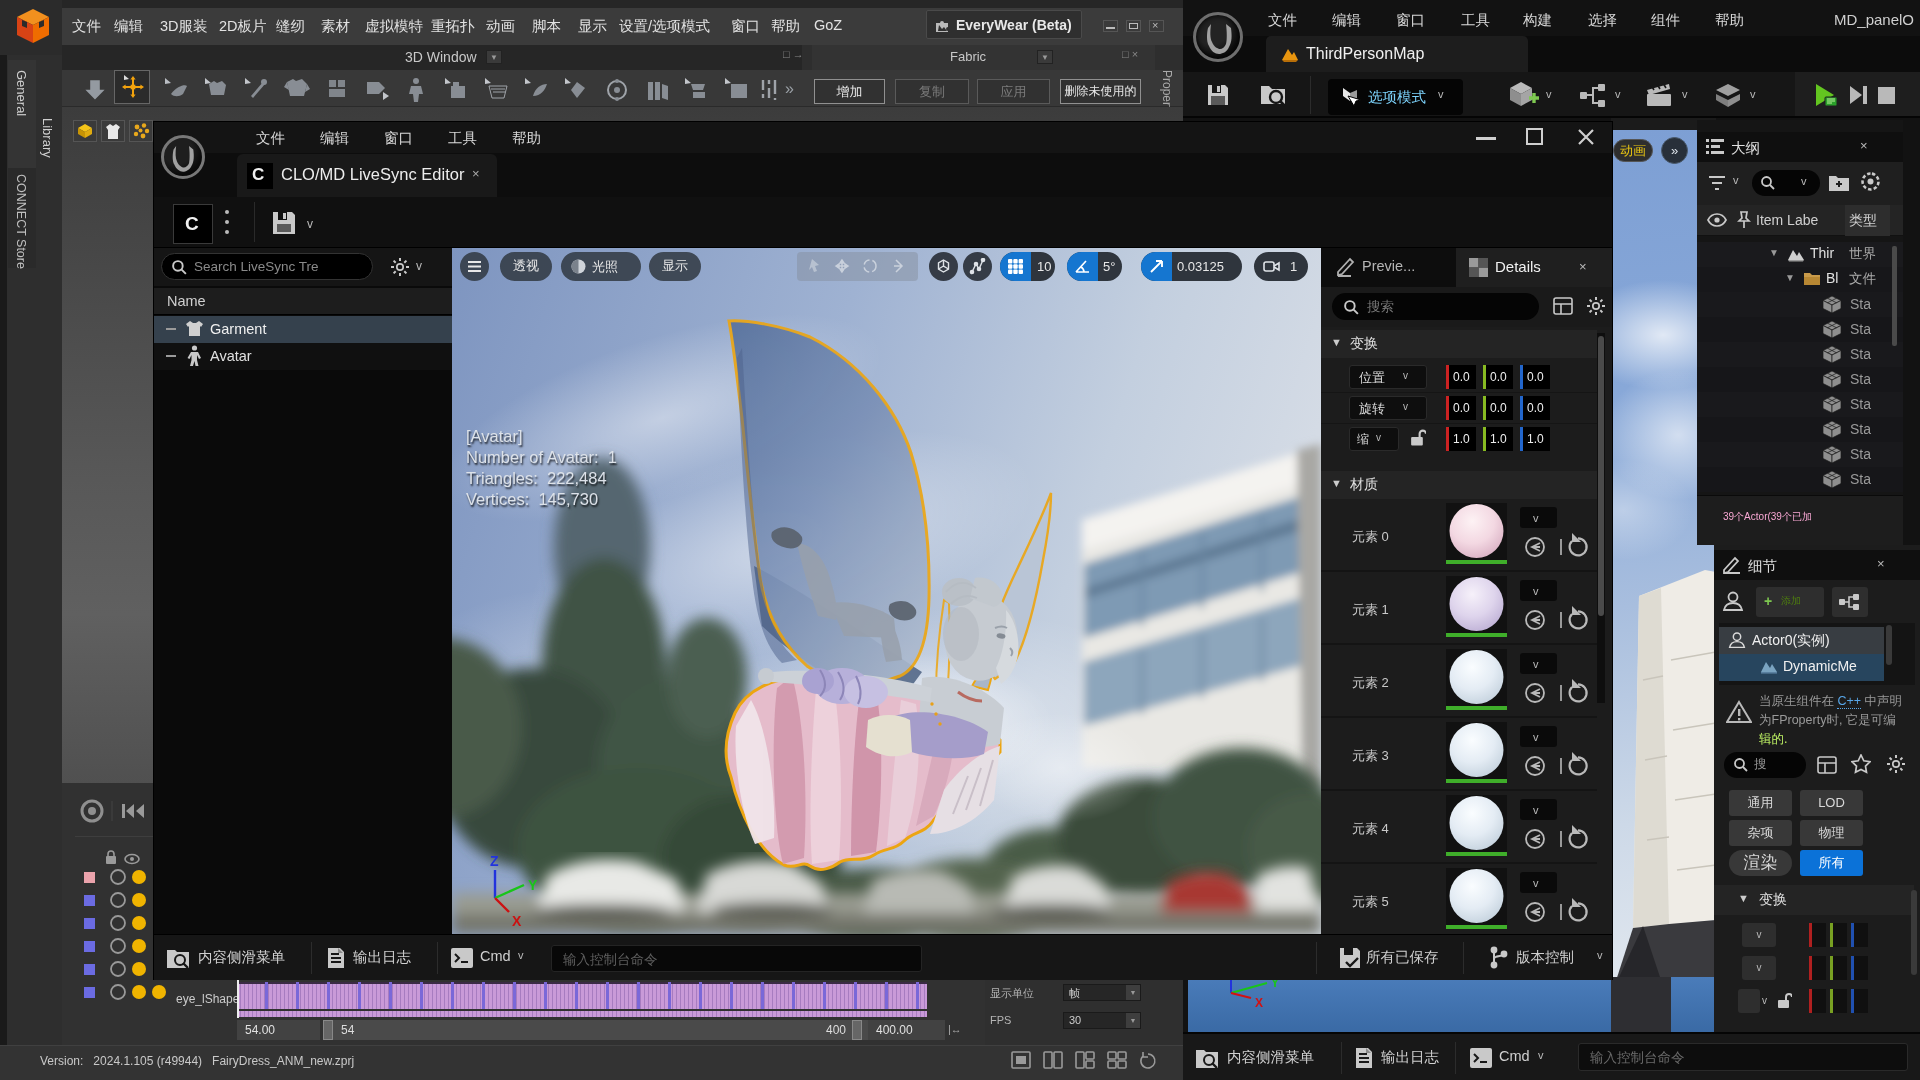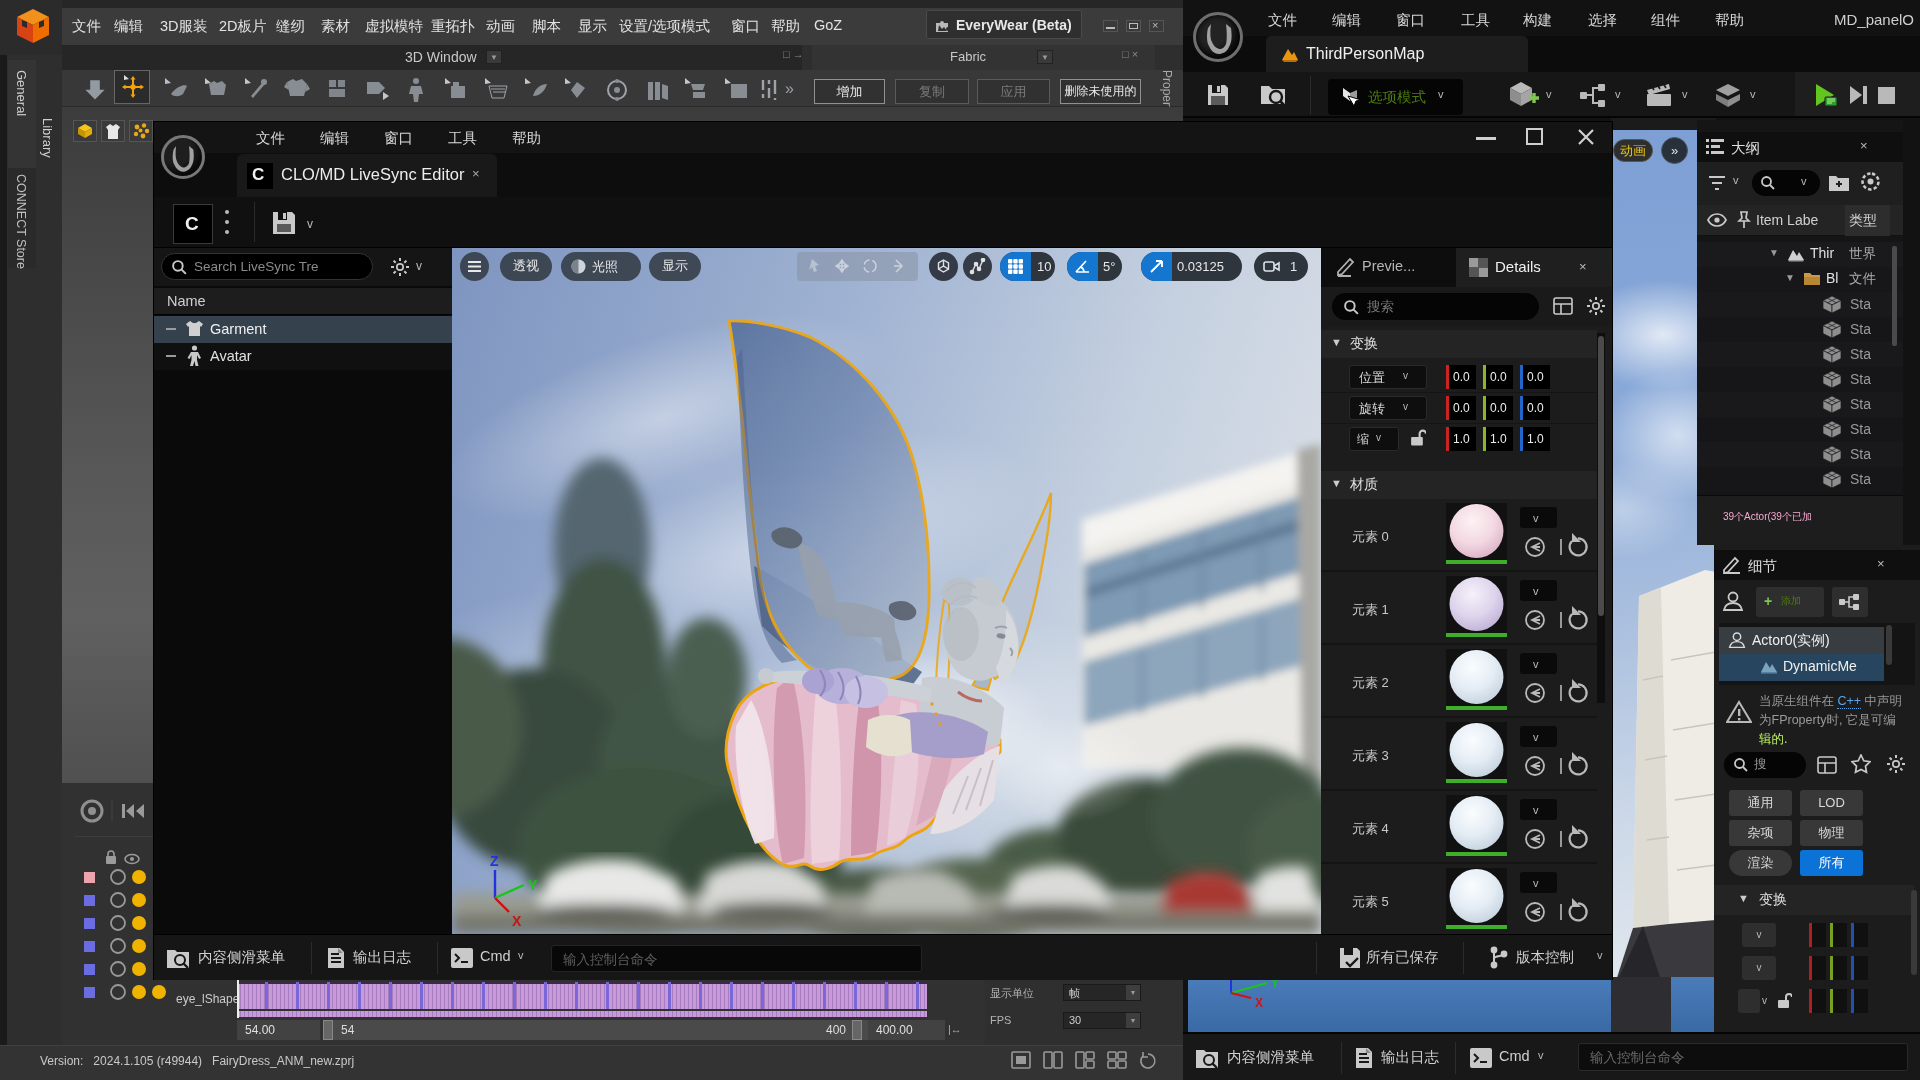--- a/index.html
+++ b/index.html
@@ -331,21 +331,21 @@
           <circle cx="17" cy="17" r="6" fill="none" stroke="#161616" stroke-width="2.4"></circle>
           <line x1="21" y1="21" x2="26" y2="26" stroke="#161616" stroke-width="2.6"></line>
         </svg>
     <div class="abs" style="left:127px;top:76px;width:1px;height:38px;background:#2c2c2c"></div>
     <div class="abs" style="left:145px;top:79px;width:135px;height:36px;background:#050505;border-radius:4px"></div>
     <svg class="abs" style="left:156px;top:86px" width="22" height="22" viewBox="0 0 22 22">
           <path d="M4 2l7 5v8l-7-5z" fill="#e8e8e8"></path>
           <path d="M11 7l7-3v8l-7 3z" fill="#9a9a9a"></path>
           <path d="M9 10l6 10 2-5 5-1z" fill="#fff" stroke="#000" stroke-width="1"></path>
         </svg>
-    <div class="abs t" style="left:185px;top:88px;font-size:14.5px;color:#4d7c0f">选项模式</div>
+    <div class="abs t" style="left:185px;top:88px;font-size:14.5px;color:#7dd3fc">选项模式</div>
     <div class="abs t" style="left:255px;top:88px;font-size:11px;color:#bbb">v</div>
     <svg class="abs" style="left:325px;top:80px" width="34" height="30" viewBox="0 0 34 30">
           <polygon points="13,2 24,8 13,14 2,8" fill="#b9b9b9"></polygon>
           <polygon points="2,8 13,14 13,26 2,20" fill="#8e8e8e"></polygon>
           <polygon points="24,8 13,14 13,26 24,20" fill="#a5a5a5"></polygon>
           <path d="M21 18h10M26 13v10" stroke="#7ec850" stroke-width="3.4"></path>
         </svg>
     <div class="abs t" style="left:363px;top:88px;font-size:11px;color:#bbb">v</div>
     <svg class="abs" style="left:395px;top:82px" width="30" height="26" viewBox="0 0 30 26">
           <g fill="#b9b9b9">
@@ -599,21 +599,21 @@
           <circle cx="10" cy="10" r="3.2" fill="none" stroke="#c9c9c9" stroke-width="1.7"></circle>
           <g stroke="#c9c9c9" stroke-width="2">
             <path d="M10 1v3M10 16v3M1 10h3M16 10h3M3.6 3.6l2.1 2.1M14.3 14.3l2.1 2.1M3.6 16.4l2.1-2.1M14.3 5.7l2.1-2.1"></path>
           </g>
         </svg>
 
     <div class="abs" style="left:15px;top:245px;width:63px;height:26px;background:#383838;border-radius:3px;color:#d8d8d8;font-size:13px;text-align:center;line-height:26px">通用</div>
     <div class="abs" style="left:86px;top:245px;width:63px;height:26px;background:#383838;border-radius:3px;color:#d8d8d8;font-size:13px;text-align:center;line-height:26px">LOD</div>
     <div class="abs" style="left:15px;top:275px;width:63px;height:26px;background:#383838;border-radius:3px;color:#d8d8d8;font-size:13px;text-align:center;line-height:26px">杂项</div>
     <div class="abs" style="left:86px;top:275px;width:63px;height:26px;background:#383838;border-radius:3px;color:#d8d8d8;font-size:13px;text-align:center;line-height:26px">物理</div>
-    <div class="abs" style="left:15px;top:305px;width:63px;height:26px;background:#383838;border-radius:13px;color:#d8d8d8;font-size:13px;text-align:center;line-height:26px">渲染</div>
+    <div class="abs" style="left:15px;top:305px;width:63px;height:26px;background:#383838;border-radius:13px;color:#d8d8d8;font-size:17px;text-align:center;line-height:26px">渲染</div>
     <div class="abs" style="left:86px;top:305px;width:63px;height:26px;background:#0b72d8;border-radius:3px;color:#fff;font-size:13px;text-align:center;line-height:26px">所有</div>
 
     <div class="abs" style="left:0;top:340px;width:200px;height:30px;background:#242424"></div>
     <div class="abs t" style="left:24px;top:347px;font-size:11px;color:#ccc">▼</div>
     <div class="abs t" style="left:45px;top:346px;font-size:14px;color:#e0e0e0">变换</div>
     <div class="abs" id="uedrows">
       <div class="abs" style="left:28px;top:378px;width:34px;height:24px;background:#2e2e2e;border-radius:3px;color:#bbb;font-size:10px;text-align:center;line-height:24px">v</div>
       <div class="abs" style="left:95px;top:378px;width:17px;height:24px;background:#101010;border-left:3px solid #b02020"></div>
       <div class="abs" style="left:116px;top:378px;width:17px;height:24px;background:#101010;border-left:3px solid #78a022"></div>
       <div class="abs" style="left:137px;top:378px;width:17px;height:24px;background:#101010;border-left:3px solid #2050b0"></div>
@@ -879,20 +879,24 @@
     <g>
       <line x1="43" y1="650" x2="43" y2="622" stroke="#2233dd" stroke-width="2.4"></line>
       <line x1="43" y1="650" x2="72" y2="637" stroke="#19c519" stroke-width="2.4"></line>
       <line x1="43" y1="650" x2="57" y2="664" stroke="#cc1111" stroke-width="2.4"></line>
       <text x="38" y="618" fill="#2233dd" font-size="14" font-weight="bold">Z</text>
       <text x="76" y="642" fill="#19c519" font-size="14" font-weight="bold">Y</text>
       <text x="60" y="678" fill="#cc1111" font-size="14" font-weight="bold">X</text>
     </g>
   </svg>
 
+  <div class="abs" style="left:14px;top:178px;color:#dde2e9;font-size:16.5px;line-height:21px;text-shadow:1px 2px 2px rgba(0,0,0,.8);white-space:pre">[Avatar]
+Number of Avatar:  1
+Triangles:  222,484
+Vertices:  145,730</div>
 
   <div class="abs" style="left:8px;top:4px;width:29px;height:29px;background:rgba(45,52,60,.82);border-radius:50%"></div>
   <svg class="abs" style="left:15px;top:12px" width="15" height="13" viewBox="0 0 15 13">
           <g stroke="#e8e8e8" stroke-width="2">
             <path d="M1 2h13M1 6.5h13M1 11h13"></path>
           </g>
         </svg>
   <div class="abs" style="left:48px;top:4px;width:52px;height:29px;background:rgba(45,52,60,.82);border-radius:15px;color:#e8e8e8;font-size:13px;text-align:center;line-height:28px">透视</div>
   <div class="abs" style="left:109px;top:4px;width:80px;height:29px;background:rgba(45,52,60,.82);border-radius:15px"></div>
   <svg class="abs" style="left:118px;top:10px" width="17" height="17" viewBox="0 0 17 17">

